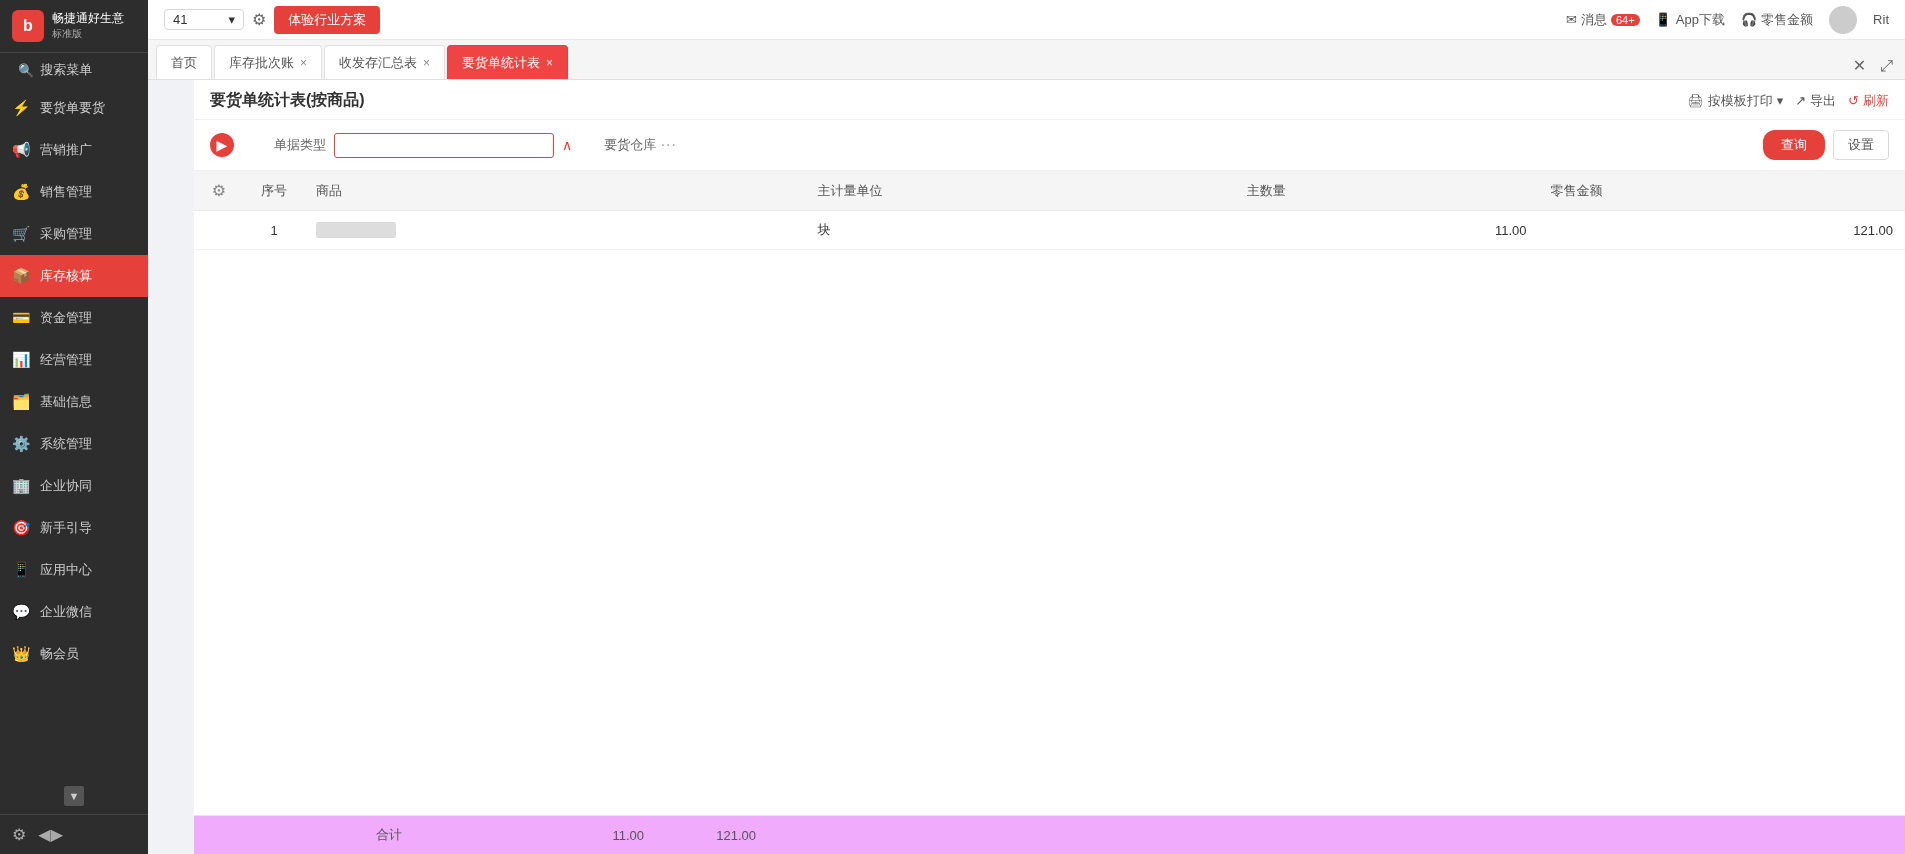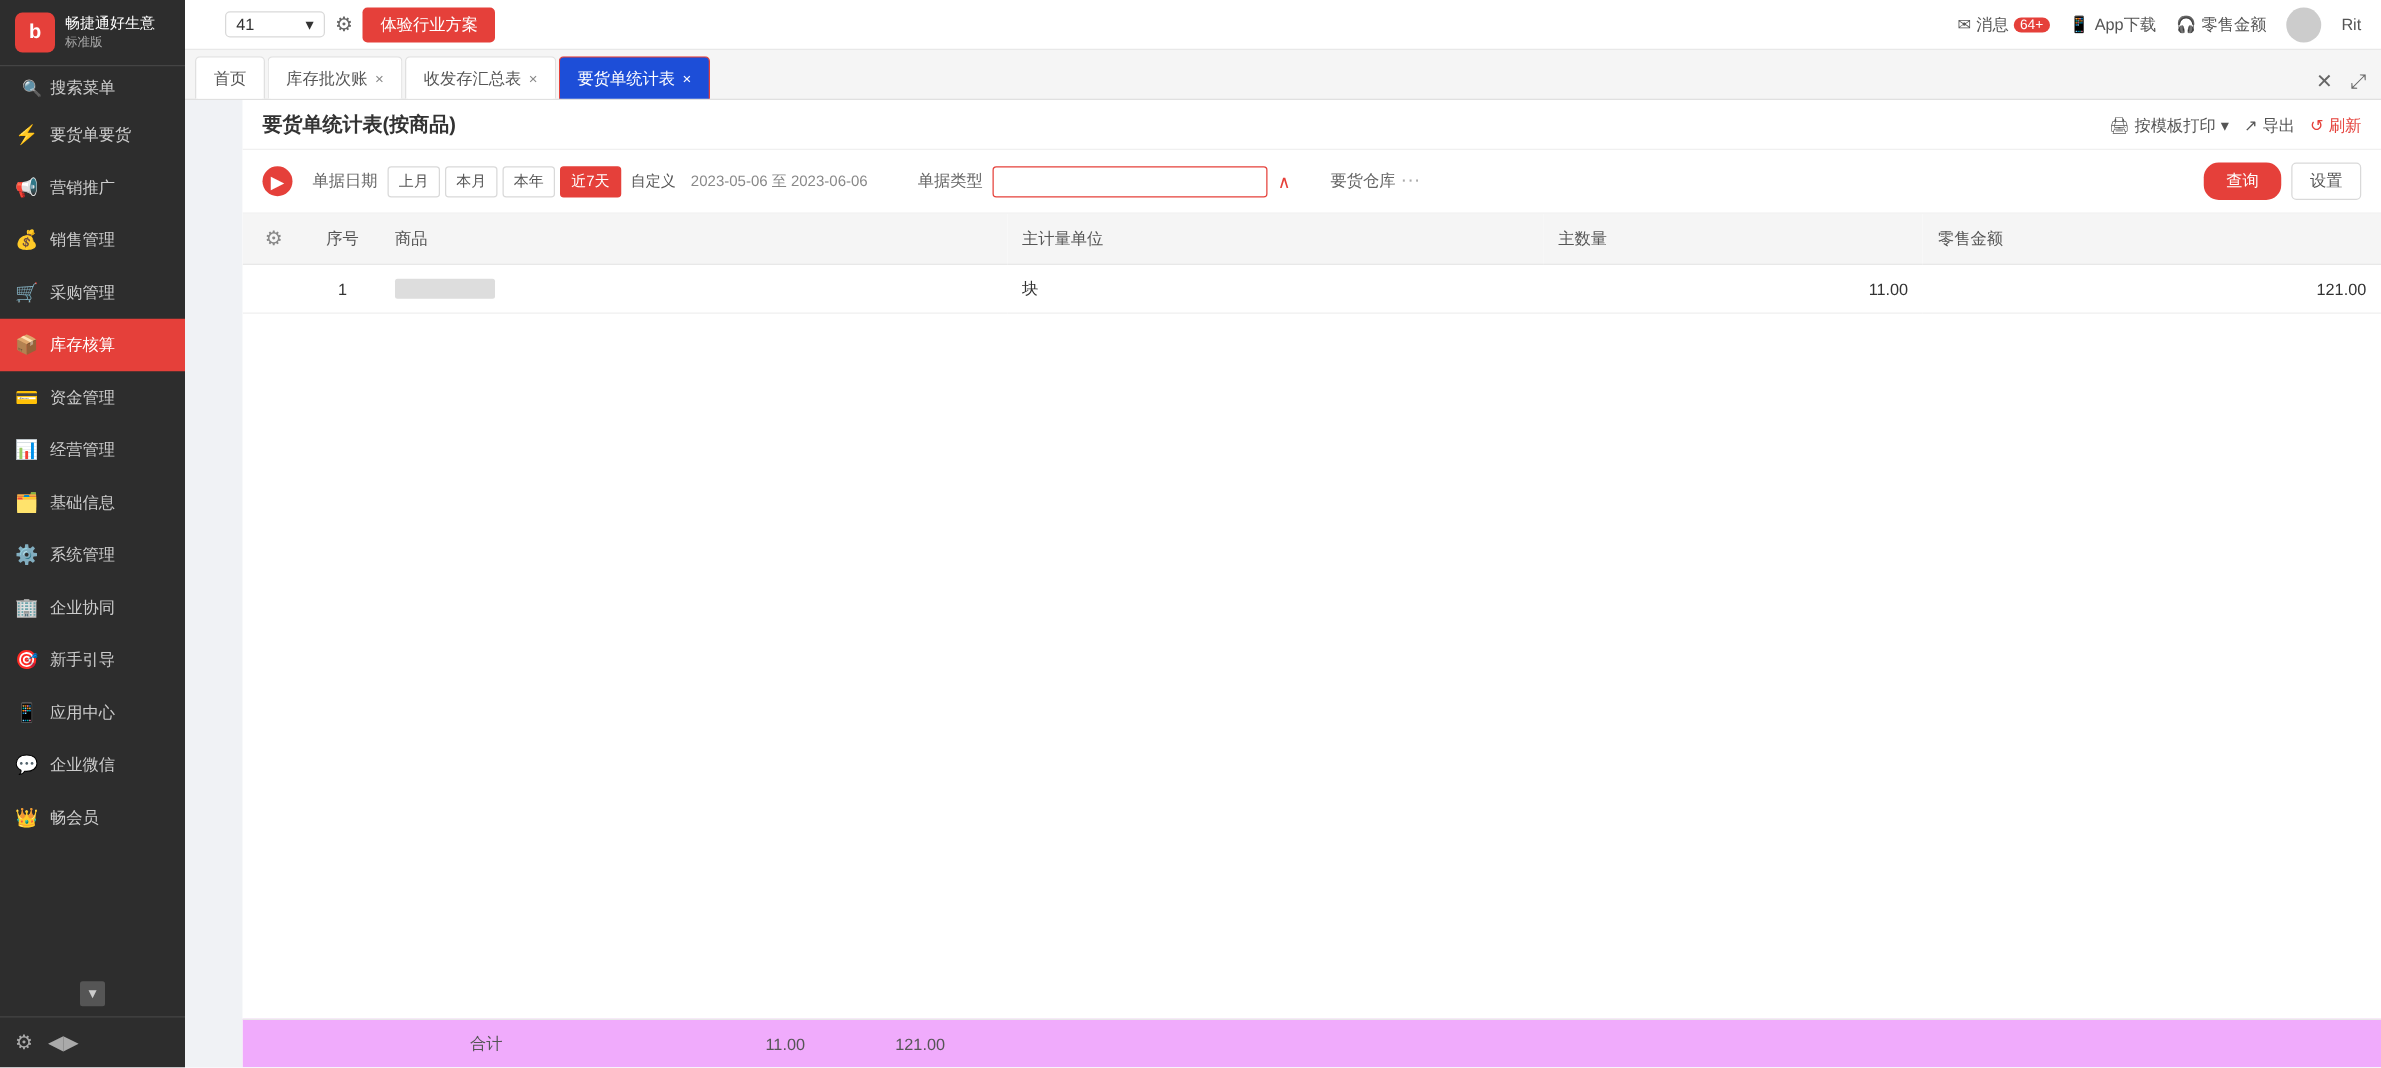--- a/index.html
+++ b/index.html
@@ -95,21 +95,20 @@
     .tab-selector {
       display: flex; align-items: center; gap: 0;
       border: 1px solid #d9d9d9;
       border-radius: 4px;
       padding: 2px 8px;
       font-size: 13px;
       color: #333;
       cursor: pointer;
       min-width: 80px;
       justify-content: space-between;
-      margin-left: 16px;
     }
     .settings-icon { color: #666; cursor: pointer; font-size: 16px; }
     .trial-btn {
       background: #e5403a;
       color: #fff;
       border: none;
       border-radius: 4px;
       padding: 5px 14px;
       font-size: 13px;
       cursor: pointer;
@@ -148,21 +147,21 @@
       border: 1px solid #e0e0e0;
       border-bottom: none;
       border-radius: 4px 4px 0 0;
       font-size: 13px;
       color: #555;
       cursor: pointer;
       gap: 6px;
       height: 34px;
     }
     .tab-item.active {
-      background: #1d4ed8;
+      background: #ef4444;
       color: #fff;
       border-color: #e5403a;
     }
     .tab-item .tab-close { font-size: 12px; opacity: 0.7; }
     .tab-item.active .tab-close { opacity: 1; }
     .home-tab { background: #fff; border-color: #e0e0e0; color: #555; }
     .tab-bar-right { margin-left: auto; display: flex; align-items: center; padding-right: 8px; gap: 6px; }
     .tab-bar-btn { color: #666; cursor: pointer; font-size: 16px; padding: 4px; }
 
     
@@ -504,31 +503,20 @@
           <span>刷新</span>
         </div>
       </div>
     </div>
 
     <div class="filter-bar">
       <div class="filter-expand-btn">
         <span>▶</span>
       </div>
 
-      <div class="filter-section">
-        <span class="filter-label">单据日期</span>
-        <div class="date-btns">
-          <button class="date-btn">上月</button>
-          <button class="date-btn">本月</button>
-          <button class="date-btn">本年</button>
-          <button class="date-btn more">近7天</button>
-        </div>
-        <span class="date-custom">自定义</span>
-        <span class="date-range">2023-05-06 至 2023-06-06</span>
-      </div>
 
       <div class="filter-type-section">
         <span class="filter-label">单据类型</span>
         <input class="filter-type-input" value="" type="text" style="">
         <span class="filter-type-arrow">∧</span>
       </div>
 
       <div class="filter-warehouse">
         <span class="filter-label">要货仓库</span>
         <span class="filter-more">···</span>

